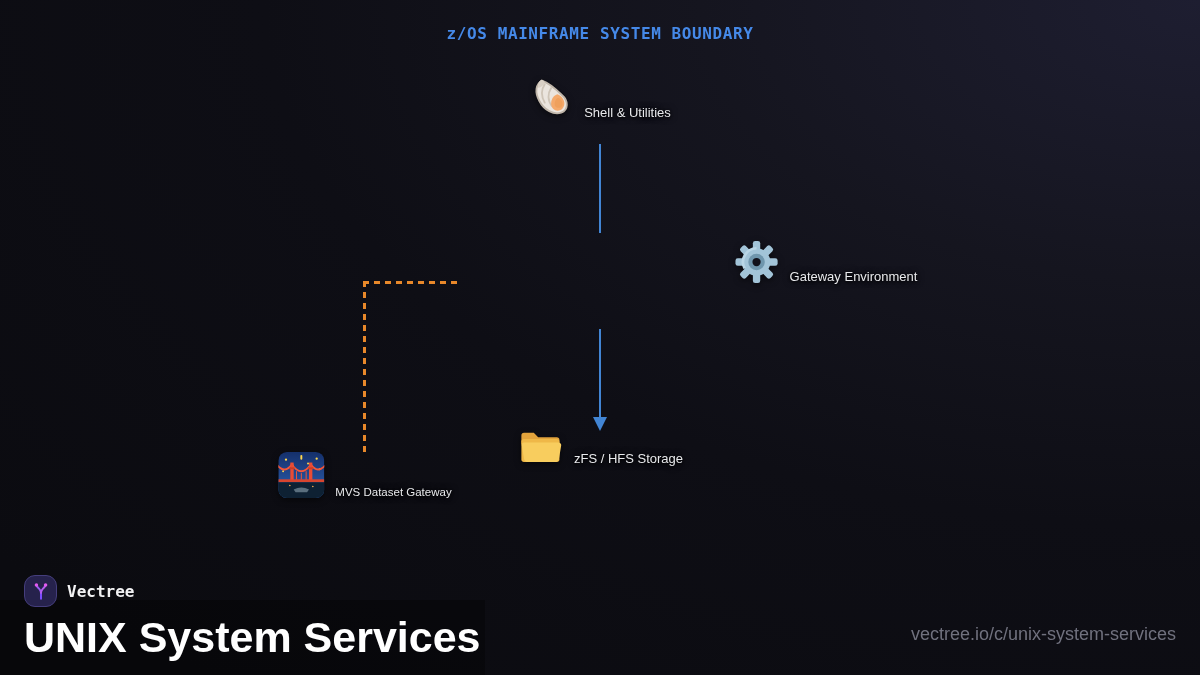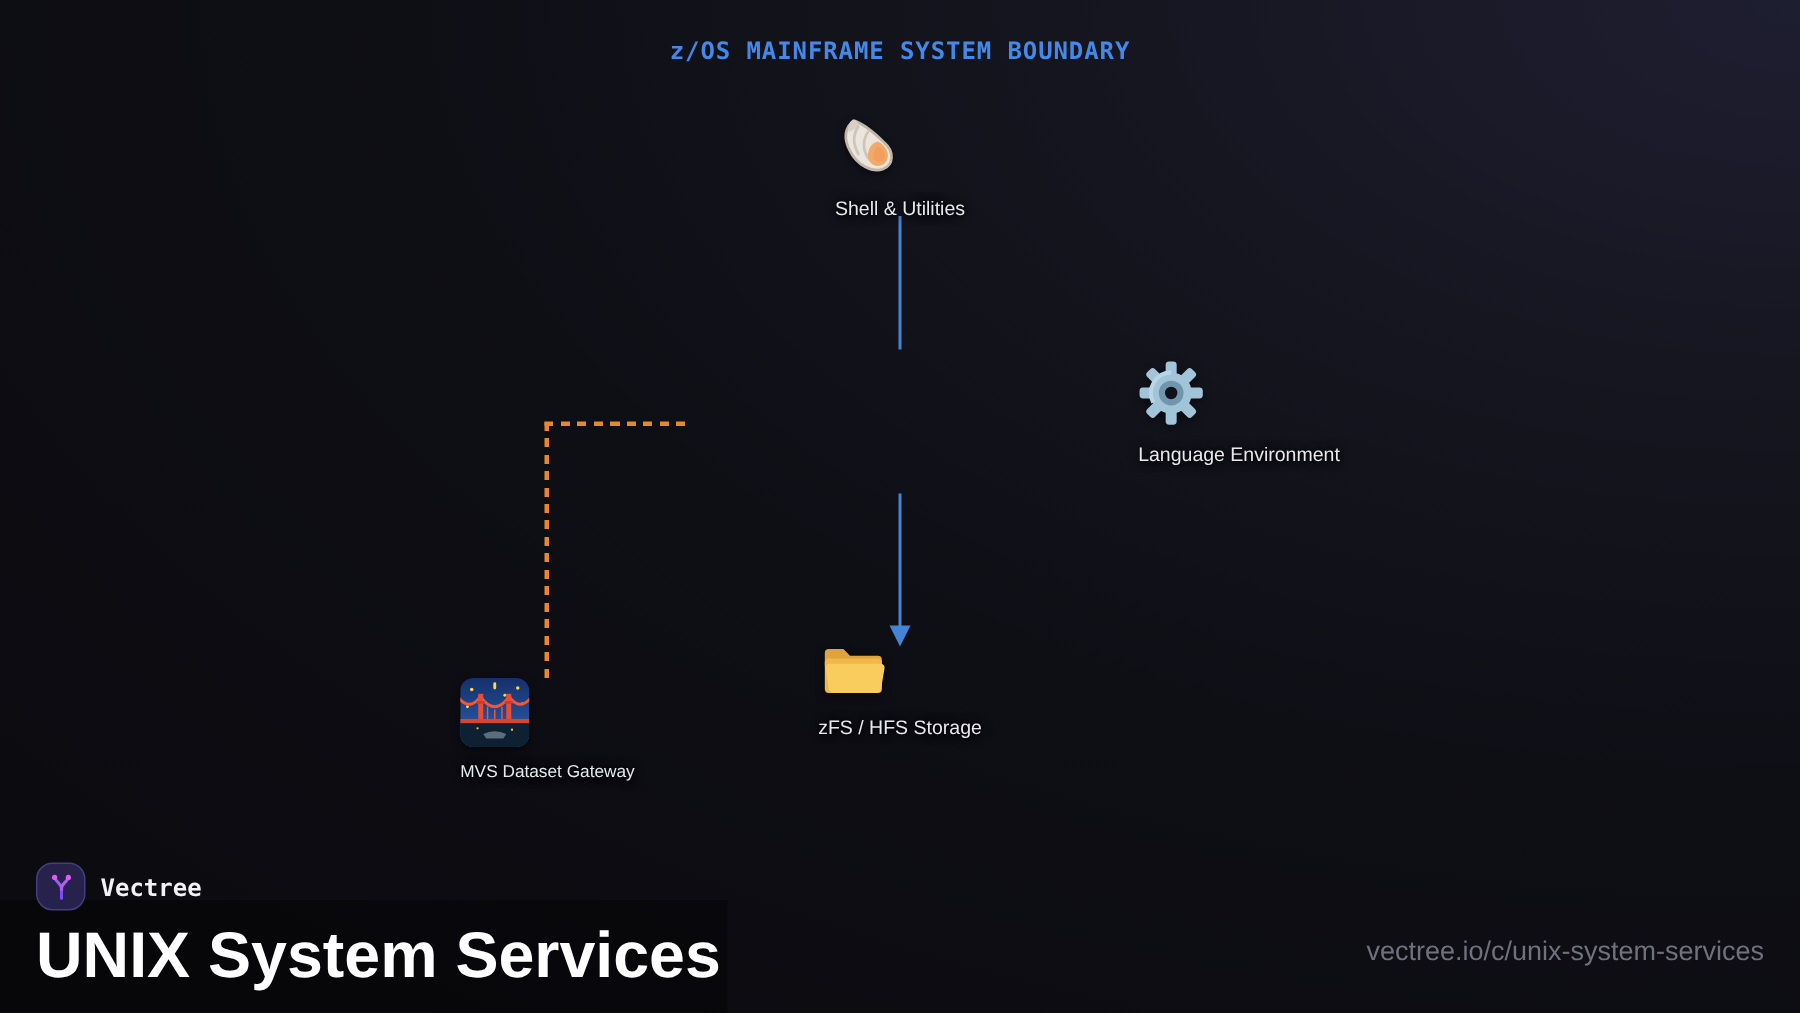--- a/index.html
+++ b/index.html
@@ -6,21 +6,21 @@
   .stage{
     position:relative;width:1200px;height:675px;overflow:hidden;
     background:radial-gradient(130% 130% at 100% 0%, #1e1e31 0%, #15151f 32%, #0e0e15 60%, #0b0b10 100%);
     font-family:"Liberation Sans", sans-serif;
   }
   .diagram-title{
     position:absolute;left:0;right:0;top:24px;text-align:center;
     font-family:"DejaVu Sans Mono", monospace;font-weight:bold;font-size:16px;
     letter-spacing:0.6px;color:#4589e8;
   }
-  .node{position:absolute;display:flex;flex-direction:column;align-items:flex-start;gap:11px;transform:translateX(-50%);}
+  .node{position:absolute;display:flex;align-items:flex-end;gap:11px;transform:translateX(-50%);}
   .node .icon{filter:drop-shadow(0 2px 3px rgba(0,0,0,.55));line-height:0;}
   .node .label{
     font-size:13px;color:#e8e9ec;white-space:nowrap;
     text-shadow:0 1px 3px #000,0 0 7px rgba(0,0,0,.9);
   }
   .node .label.bold{font-weight:bold;font-size:13.5px;}
   .node .label.small{font-size:11.5px;}
   .edge-solid{position:absolute;width:2px;background:#4285d4;}
   .arrowhead{
     position:absolute;width:0;height:0;
@@ -87,21 +87,21 @@
           <rect x="20" y="1" width="8" height="12" rx="2.5" transform="rotate(225 24 24)"></rect>
           <rect x="20" y="1" width="8" height="12" rx="2.5" transform="rotate(270 24 24)"></rect>
           <rect x="20" y="1" width="8" height="12" rx="2.5" transform="rotate(315 24 24)"></rect>
         </g>
         <circle cx="24" cy="24" r="15" fill="#a2c4d8"></circle>
         <path d="M24 9 A15 15 0 0 0 11 31" fill="none" stroke="#b9d6e6" stroke-width="3"></path>
         <circle cx="24" cy="24" r="9" fill="#6f96ad"></circle>
         <circle cx="24" cy="24" r="4.5" fill="#11111b"></circle>
       </svg>
     </span>
-    <span class="label">Language Environment</span>
+    <span class="label">Gateway Environment</span>
   </div>
 
   <div class="node" style="left:600px;top:426px;">
     <span class="icon">
       <svg width="46" height="40" viewBox="0 0 52 44">
         <path d="M5 10 a3 3 0 0 1 3 -3 h11 l5 5 h21 a3 3 0 0 1 3 3 v5 H5 z" fill="#e2a33c"></path>
         <rect x="5" y="14" width="43" height="26" rx="3" fill="#efb848"></rect>
         <path d="M8 18 h39 a3 3 0 0 1 3 3.5 l-2.5 15 a4 4 0 0 1 -4 3.5 H12 a4 4 0 0 1 -4 -3.5 L5.5 21.5 A3 3 0 0 1 8 18 z" fill="#f8cd5e"></path>
       </svg>
     </span>

